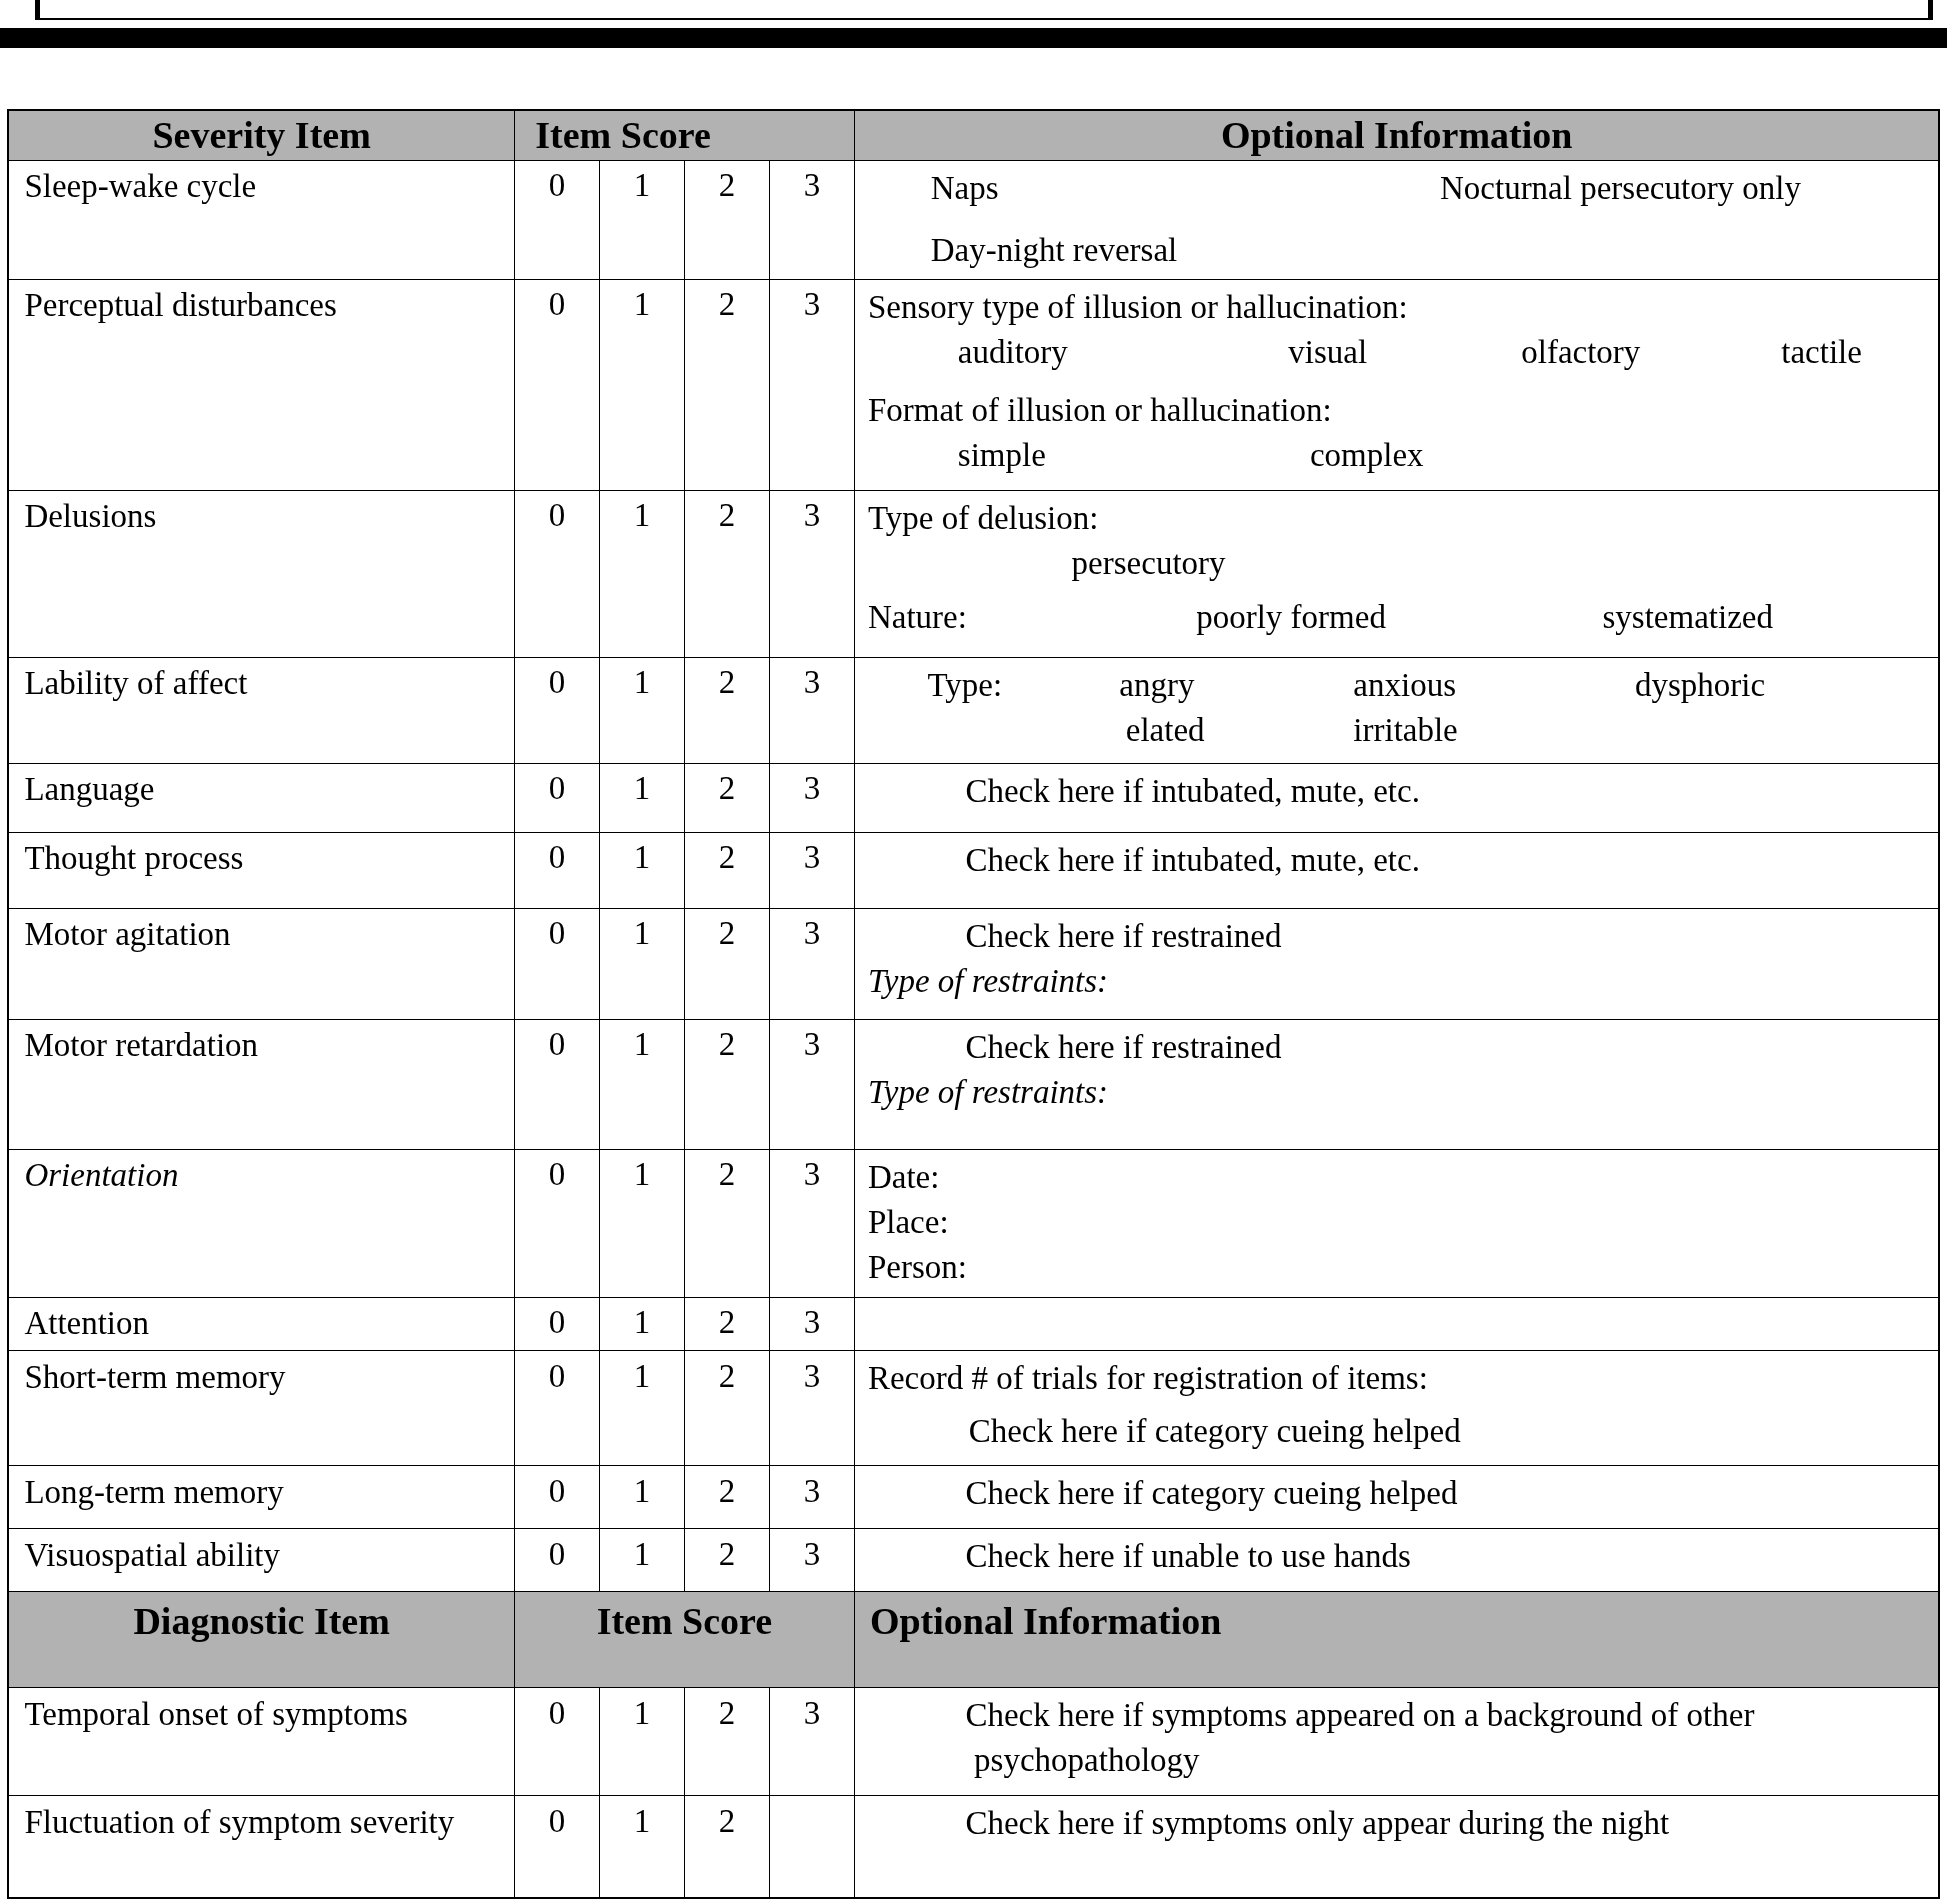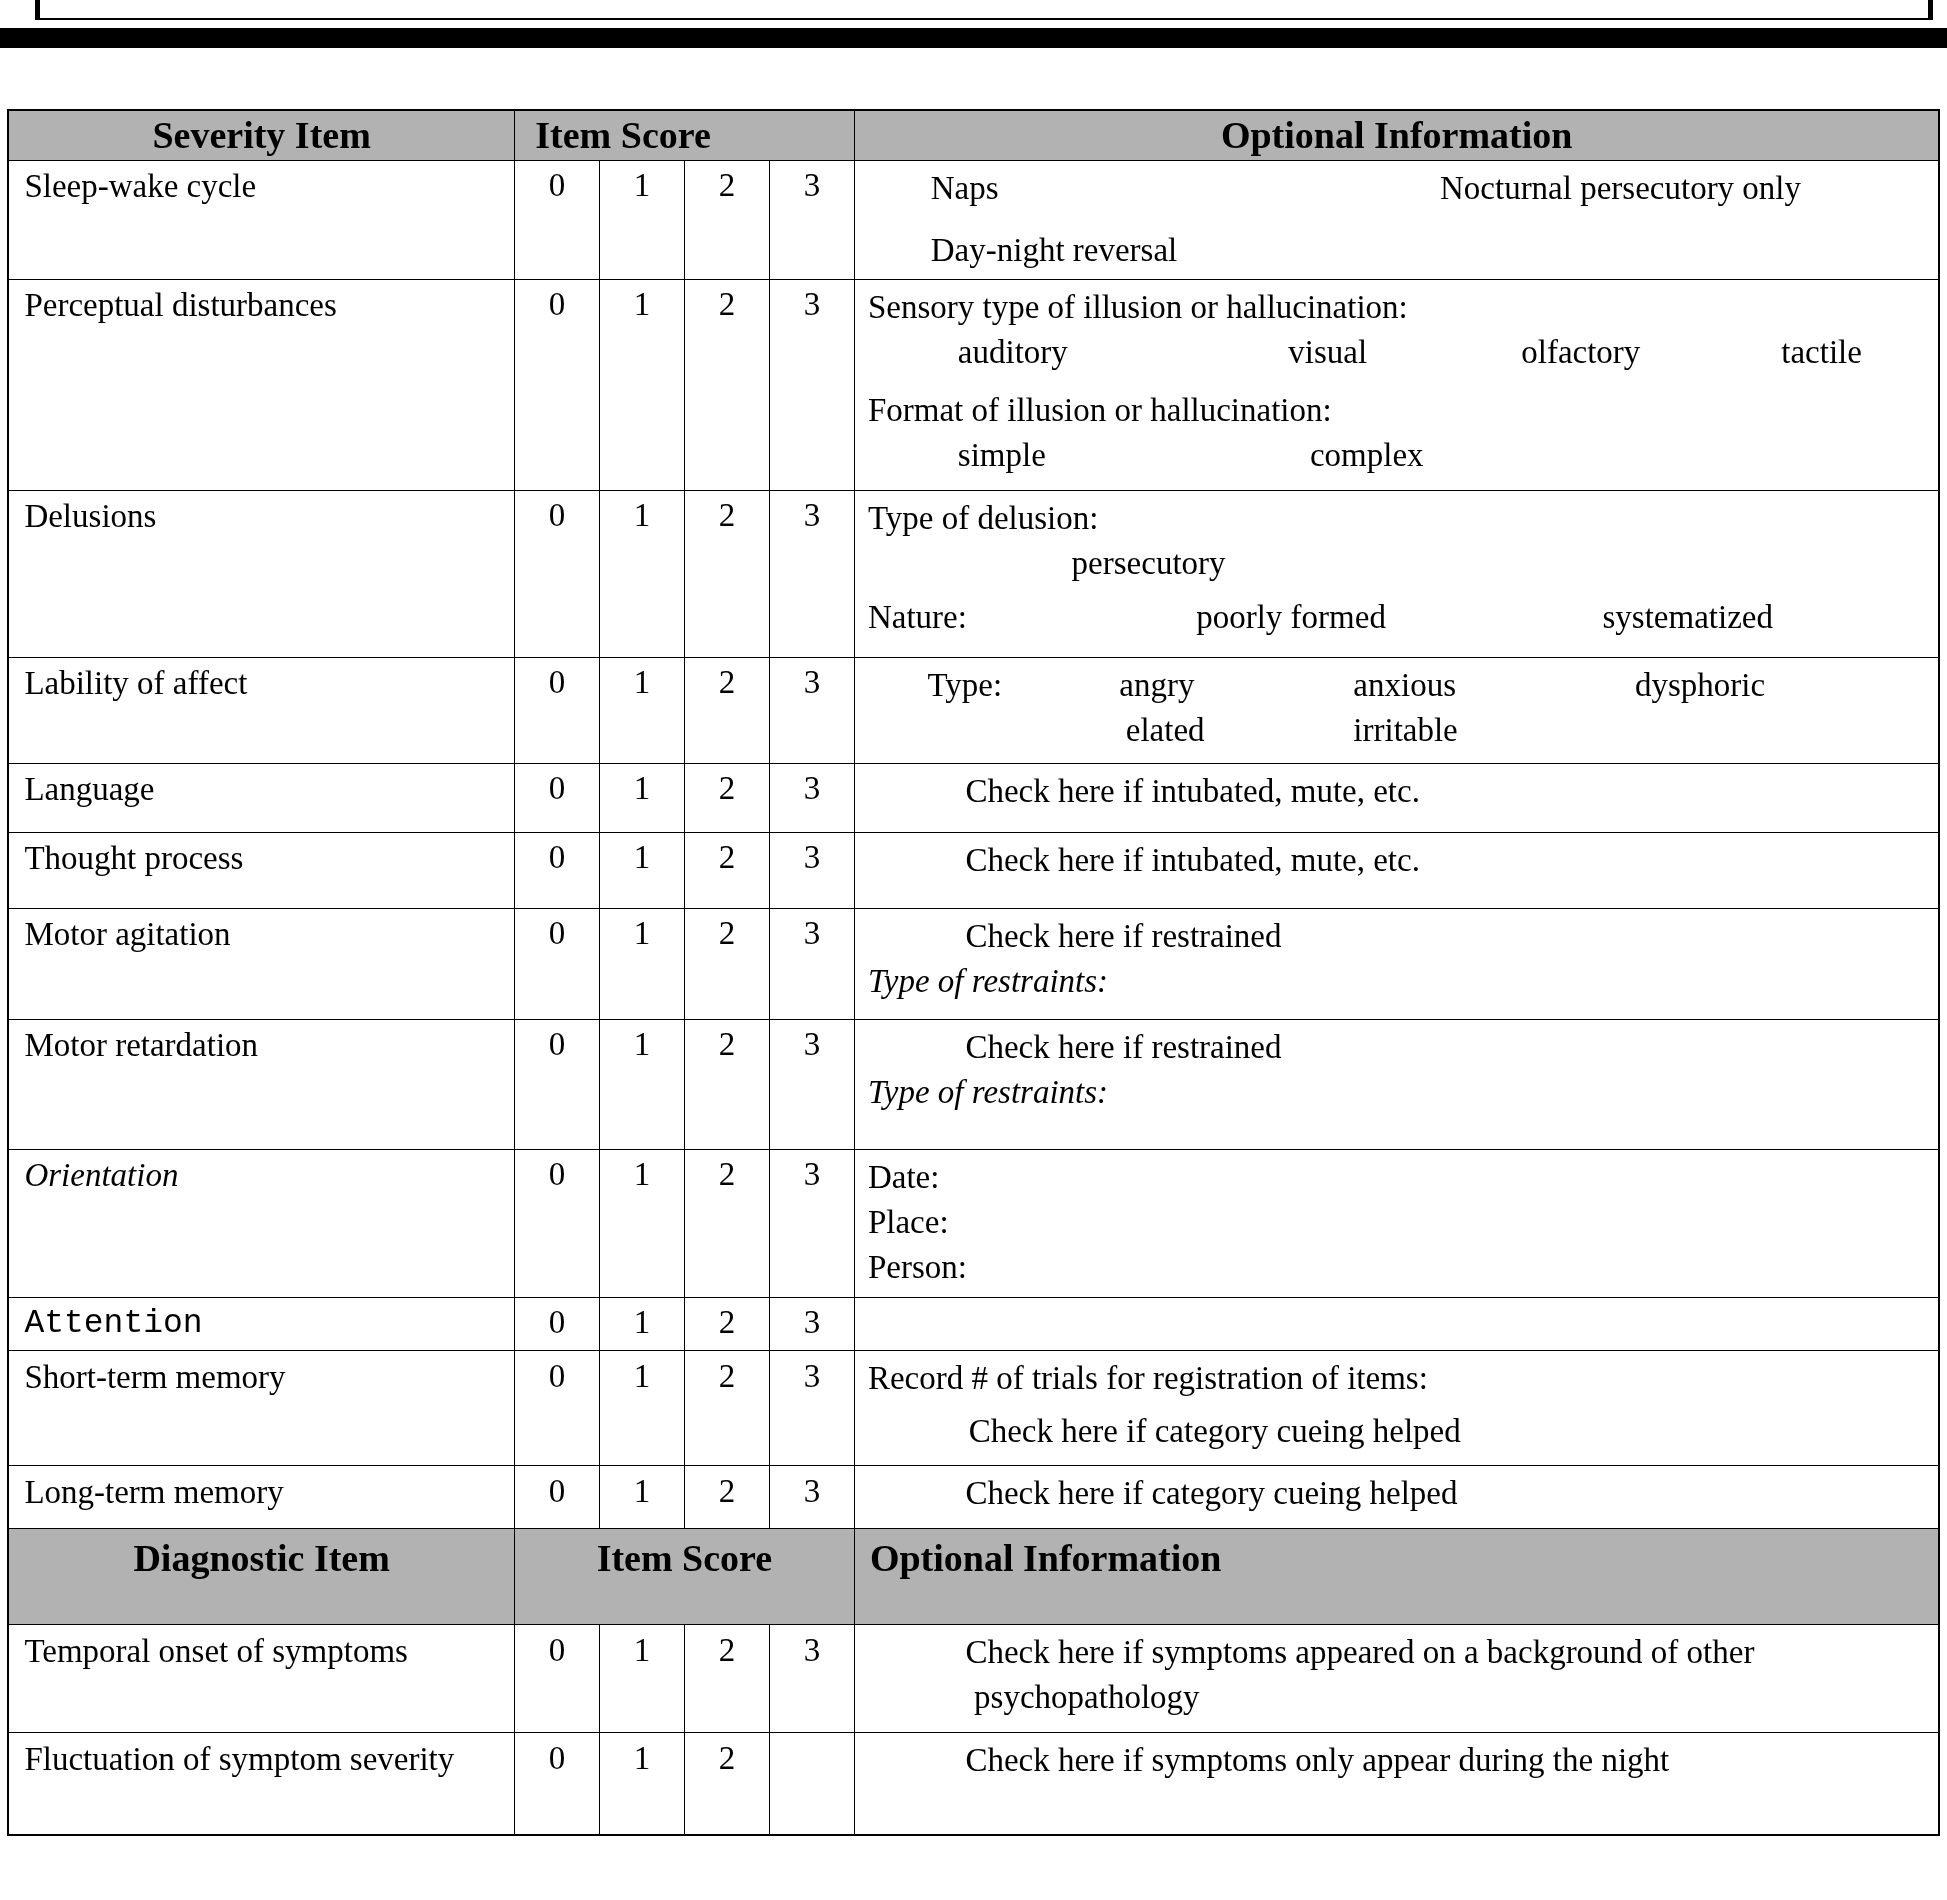--- a/index.html
+++ b/index.html
@@ -254,21 +254,21 @@
             </div>
             <div class="opt-line">
               <span class="seg" style="left: 1.2%;">Place:</span>
             </div>
             <div class="opt-line">
               <span class="seg" style="left: 1.2%;">Person:</span>
             </div>
           </td>
         </tr>
         <tr class="item-row">
-          <td class="label-cell" style="height: 50px; font-family: Liberation Mono, monospace;">Attention</td>
+          <td class="label-cell" style="height: 50px;">Attention</td>
           <td class="score-cell">0</td>
           <td class="score-cell">1</td>
           <td class="score-cell">2</td>
           <td class="score-cell">3</td>
           <td class="opt-cell"></td>
         </tr>
         <tr class="item-row">
           <td class="label-cell" style="height: 115px;">Short-term memory</td>
           <td class="score-cell">0</td>
           <td class="score-cell">1</td>
@@ -285,20 +285,32 @@
         </tr>
         <tr class="item-row">
           <td class="label-cell" style="height: 63px;">Long-term memory</td>
           <td class="score-cell">0</td>
           <td class="score-cell">1</td>
           <td class="score-cell">2</td>
           <td class="score-cell">3</td>
           <td class="opt-cell">
             <div class="opt-line">
               <span class="seg" style="left: 10.2%;">Check here if category cueing helped</span>
+            </div>
+          </td>
+        </tr>
+        <tr class="item-row">
+          <td class="label-cell" style="height: 63px;">Visuospatial ability</td>
+          <td class="score-cell">0</td>
+          <td class="score-cell">1</td>
+          <td class="score-cell">2</td>
+          <td class="score-cell">3</td>
+          <td class="opt-cell">
+            <div class="opt-line">
+              <span class="seg" style="left: 10.2%;">Check here if unable to use hands</span>
             </div>
           </td>
         </tr>
         <tr class="header-row diag" id="diag-header">
         <td>Diagnostic Item</td>
         <td colspan="4">Item Score</td>
         <td class="opt-h">Optional Information</td>
       </tr>
     <tr class="item-row">
           <td class="label-cell" style="height: 108px;">Temporal onset of symptoms</td>

